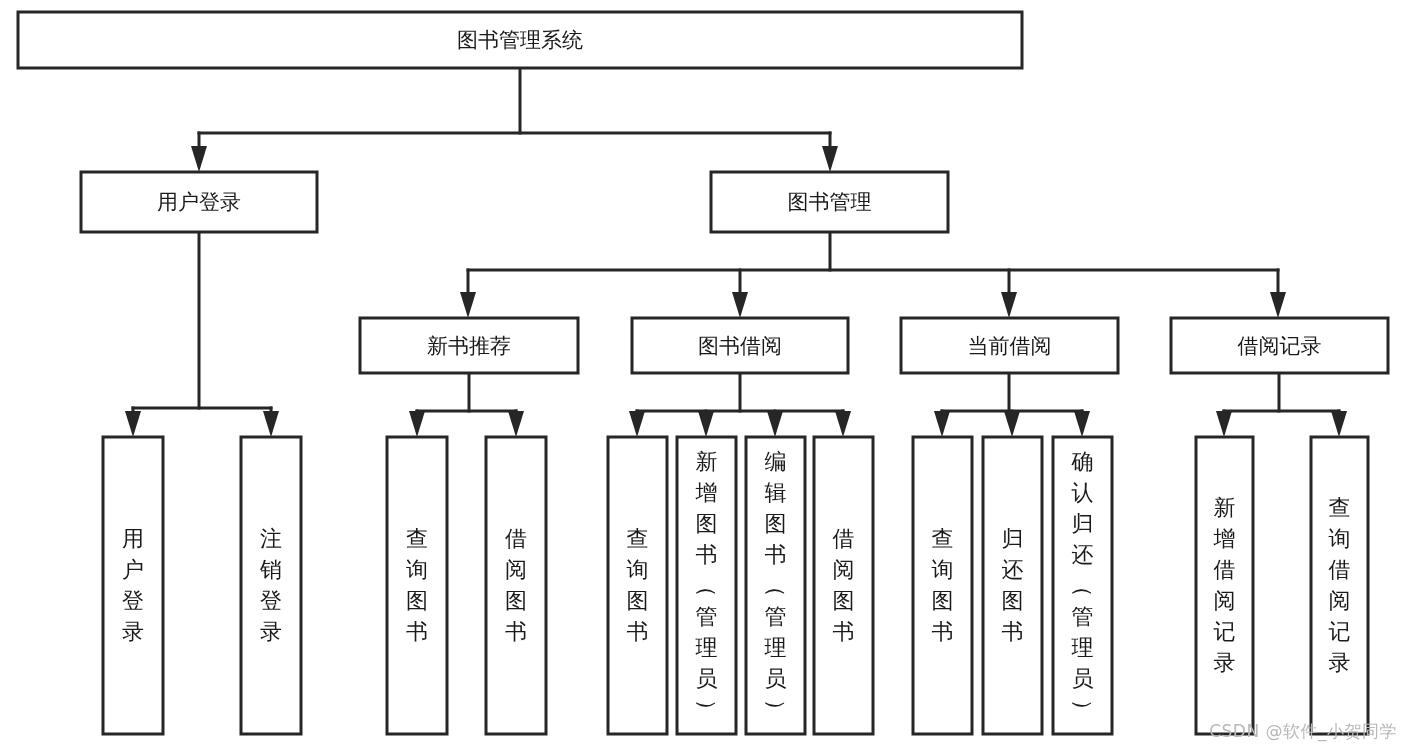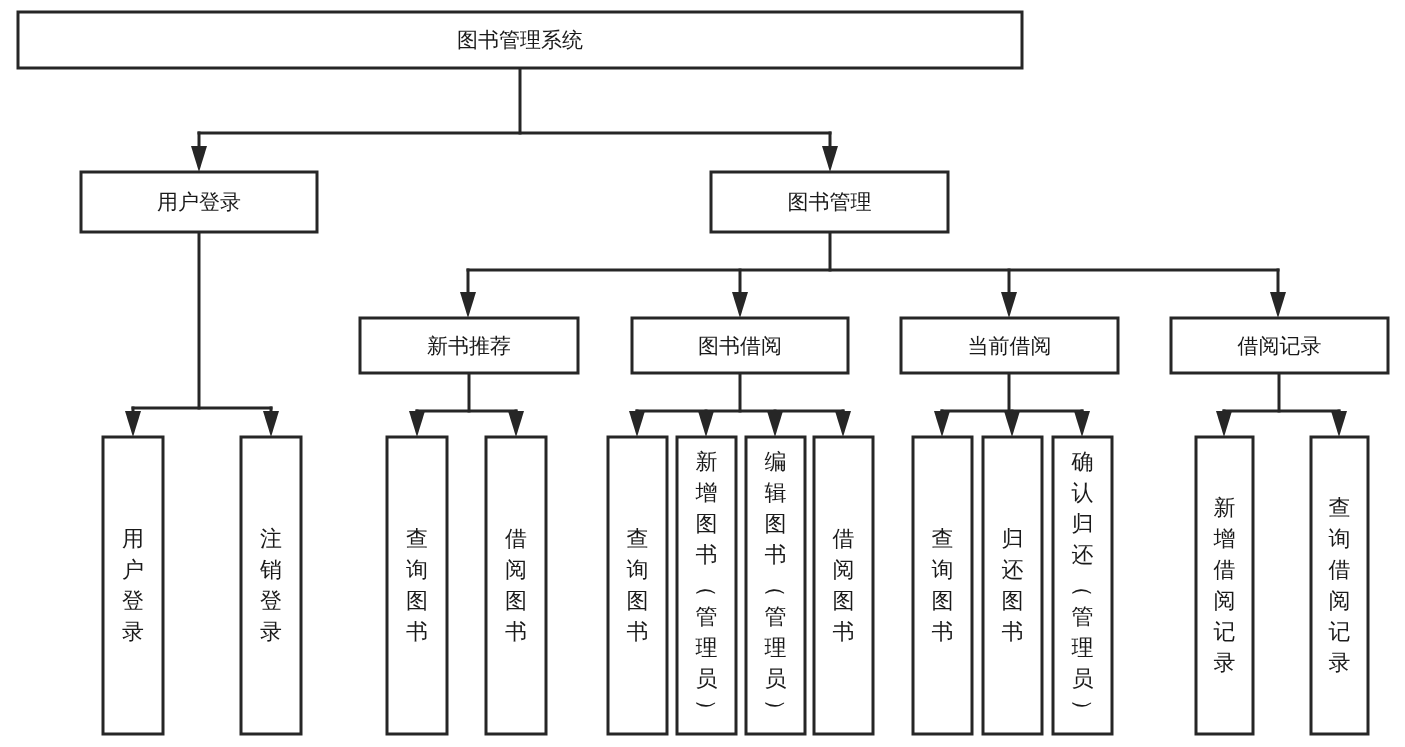--- a/index.html
+++ b/index.html
@@ -264,13 +264,14 @@
           <rect x="1311" y="437" width="57" height="297" class="node-rect"></rect>
           <text x="1339.5" y="514.5" class="leaf-char">查</text>
           <text x="1339.5" y="545.5" class="leaf-char">询</text>
           <text x="1339.5" y="576.5" class="leaf-char">借</text>
           <text x="1339.5" y="607.5" class="leaf-char">阅</text>
           <text x="1339.5" y="638.5" class="leaf-char">记</text>
           <text x="1339.5" y="669.5" class="leaf-char">录</text>
         </g>
       </g>
   </svg>
+  <div class="watermark">CSDN @软件_小贺同学</div>
 </div>
 
 </body></html>

